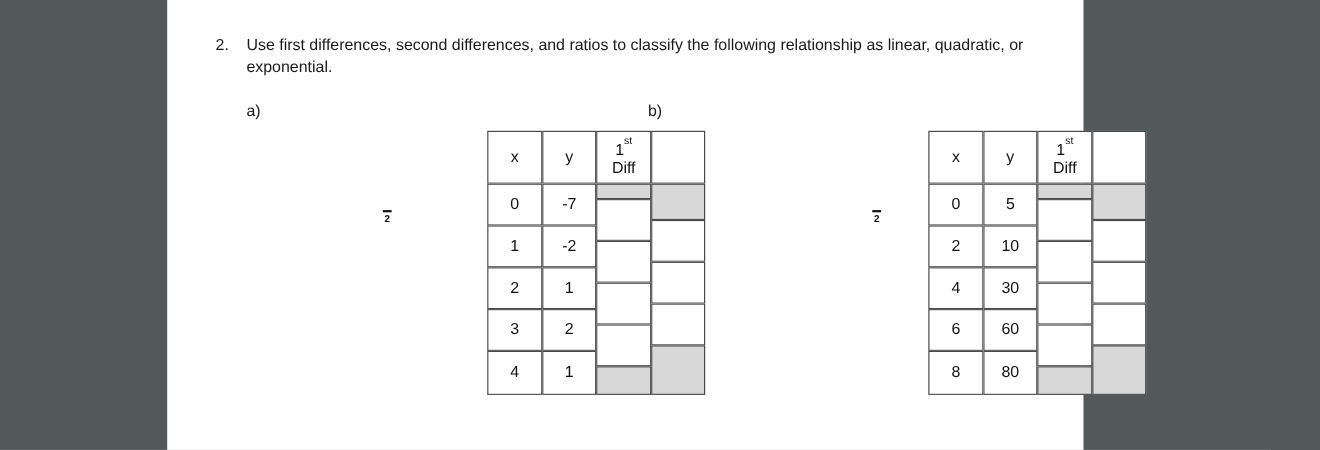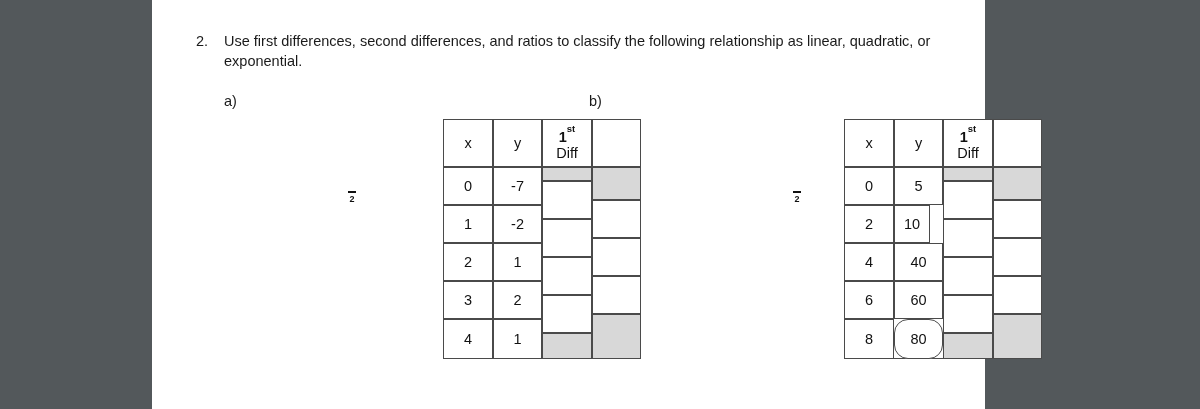--- a/index.html
+++ b/index.html
@@ -112,21 +112,21 @@
     font-size: 14.5px;
     flex-direction: column;
     line-height: 16px;
   }
   .cell.header .sup {
     font-size: 9.5px;
     vertical-align: super;
     position: relative;
     top: -4px;
   }
-  .hdr-line1 { display: block; font-weight: bold; }
+  .hdr-line1 { display: block; }
   .hdr-line2 { display: block; }
 </style>
 </head>
 <body>
 
 <div id="canvas">
 
   <div class="page-sheet">
 
     <div class="question-block">
@@ -196,24 +196,24 @@
       </div>
       <div class="cell header" style="left:149px; top:0px;  width:49px; height:48px;"></div>
 
       <div class="cell" style="left:0px; top:48px;  width:50px; height:38px;">0</div>
       <div class="cell" style="left:0px; top:86px;  width:50px; height:38px;">2</div>
       <div class="cell" style="left:0px; top:124px; width:50px; height:38px;">4</div>
       <div class="cell" style="left:0px; top:162px; width:50px; height:38px;">6</div>
       <div class="cell" style="left:0px; top:200px; width:50px; height:40px;">8</div>
 
       <div class="cell" style="left:50px; top:48px;  width:49px; height:38px;">5</div>
-      <div class="cell" style="left:50px; top:86px;  width:36px; height:38px;">10</div>
-      <div class="cell" style="left:50px; top:124px; width:49px; height:38px;">40</div>
+      <div class="cell" style="left:50px; top:86px;  width:49px; height:38px;">10</div>
+      <div class="cell" style="left:50px; top:124px; width:49px; height:38px;">30</div>
       <div class="cell" style="left:50px; top:162px; width:49px; height:38px;">60</div>
-      <div class="cell" style="left:50px; top:200px; width:49px; height:40px;border-radius:14px;">80</div>
+      <div class="cell" style="left:50px; top:200px; width:49px; height:40px;">80</div>
 
       <div class="cell shaded" style="left:99px; top:48px;  width:50px; height:14px;"></div>
       <div class="cell" style="left:99px; top:62px;  width:50px; height:38px;"></div>
       <div class="cell" style="left:99px; top:100px; width:50px; height:38px;"></div>
       <div class="cell" style="left:99px; top:138px; width:50px; height:38px;"></div>
       <div class="cell" style="left:99px; top:176px; width:50px; height:38px;"></div>
       <div class="cell shaded" style="left:99px; top:214px; width:50px; height:26px;"></div>
 
       <div class="cell shaded" style="left:149px; top:48px;  width:49px; height:33px;"></div>
       <div class="cell" style="left:149px; top:81px;  width:49px; height:38px;"></div>

